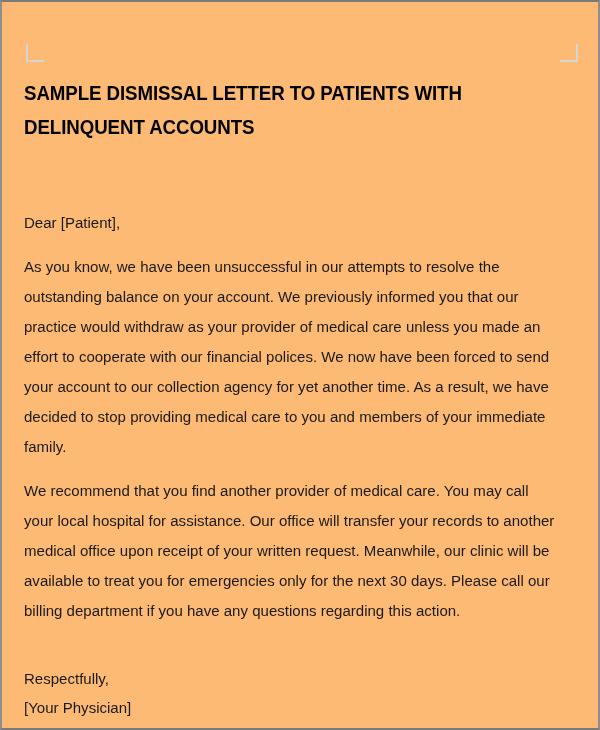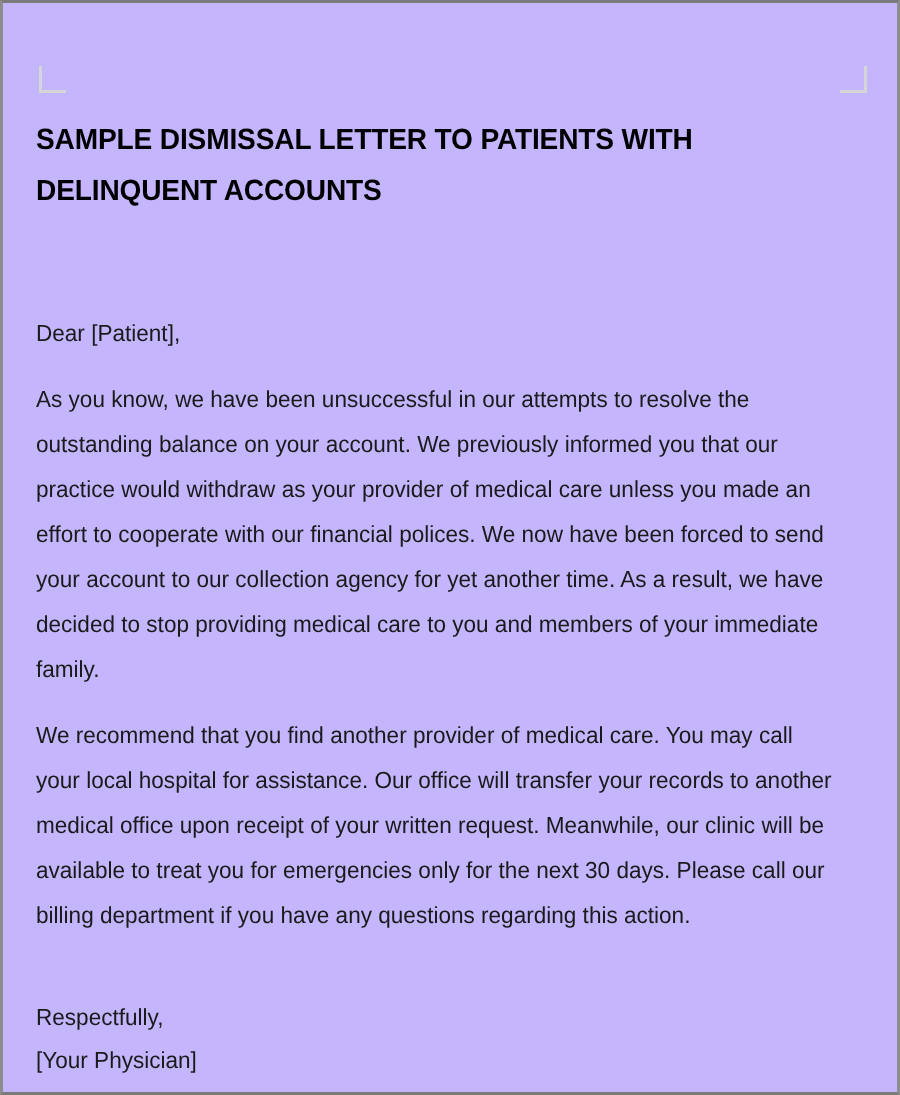--- a/index.html
+++ b/index.html
@@ -10,21 +10,21 @@
   }
 
   body {
     font-family: "Liberation Sans", sans-serif;
   }
 
   #page {
     position: relative;
     width: 600px;
     height: 730px;
-    background: #c4b5fd;
+    background: #fdba74;
     box-sizing: border-box;
     border-top: 2px solid #7a7a7a;
     border-bottom: 2px solid #7a7a7a;
     border-left: 2px solid #8d8d8d;
     border-right: 2px solid #8d8d8d;
     overflow: hidden;
   }
 
   
   .crop-mark {

